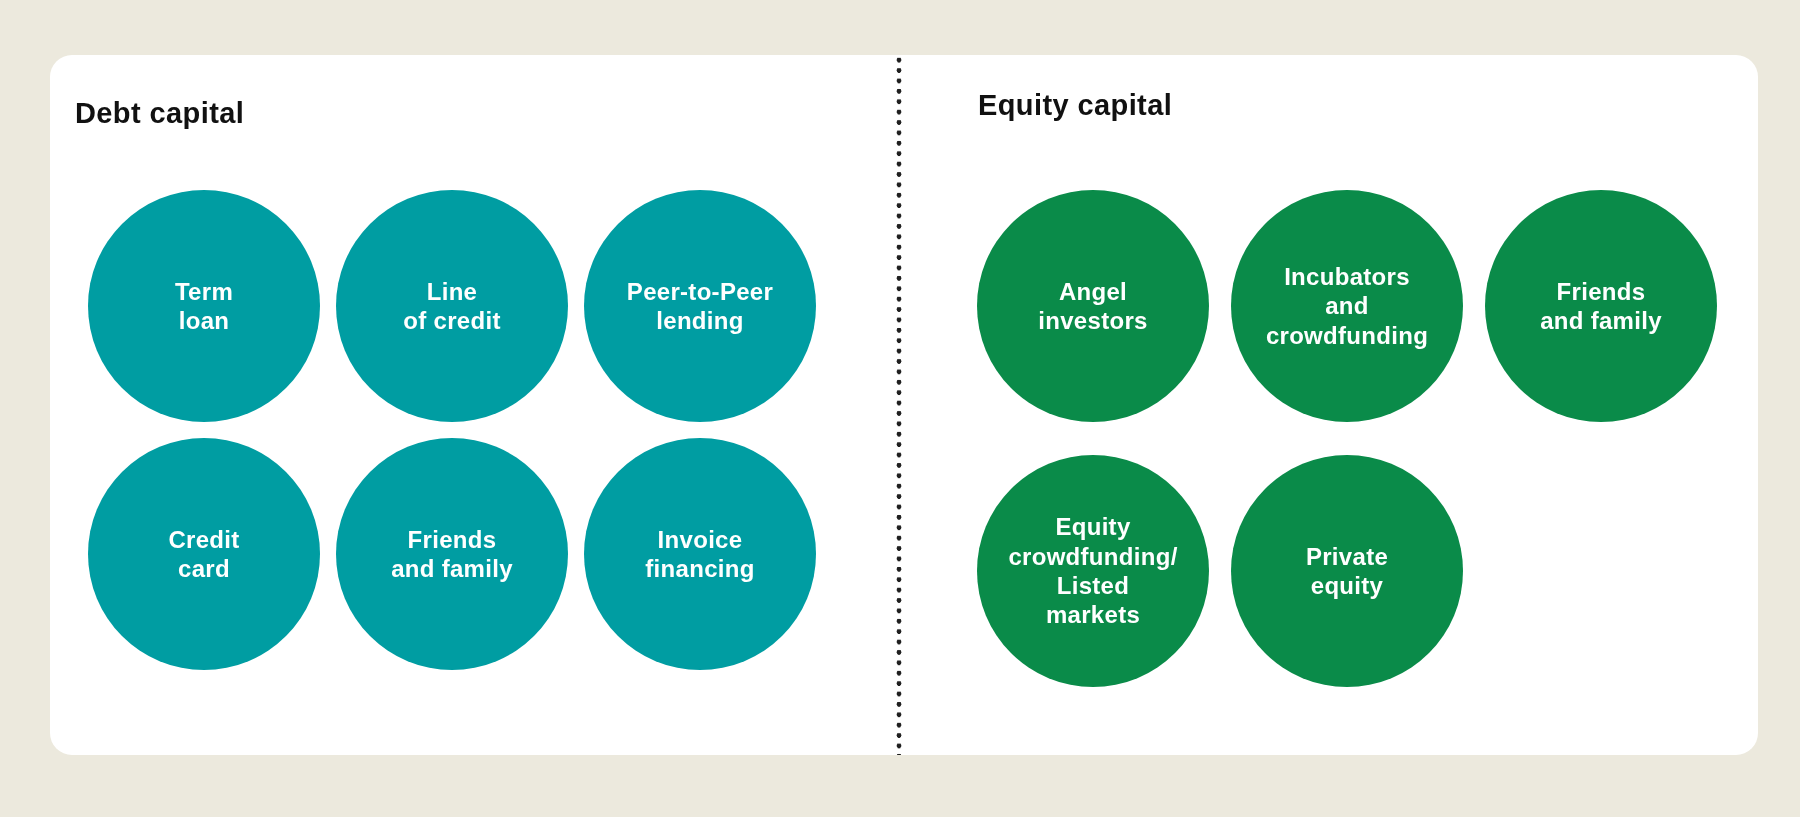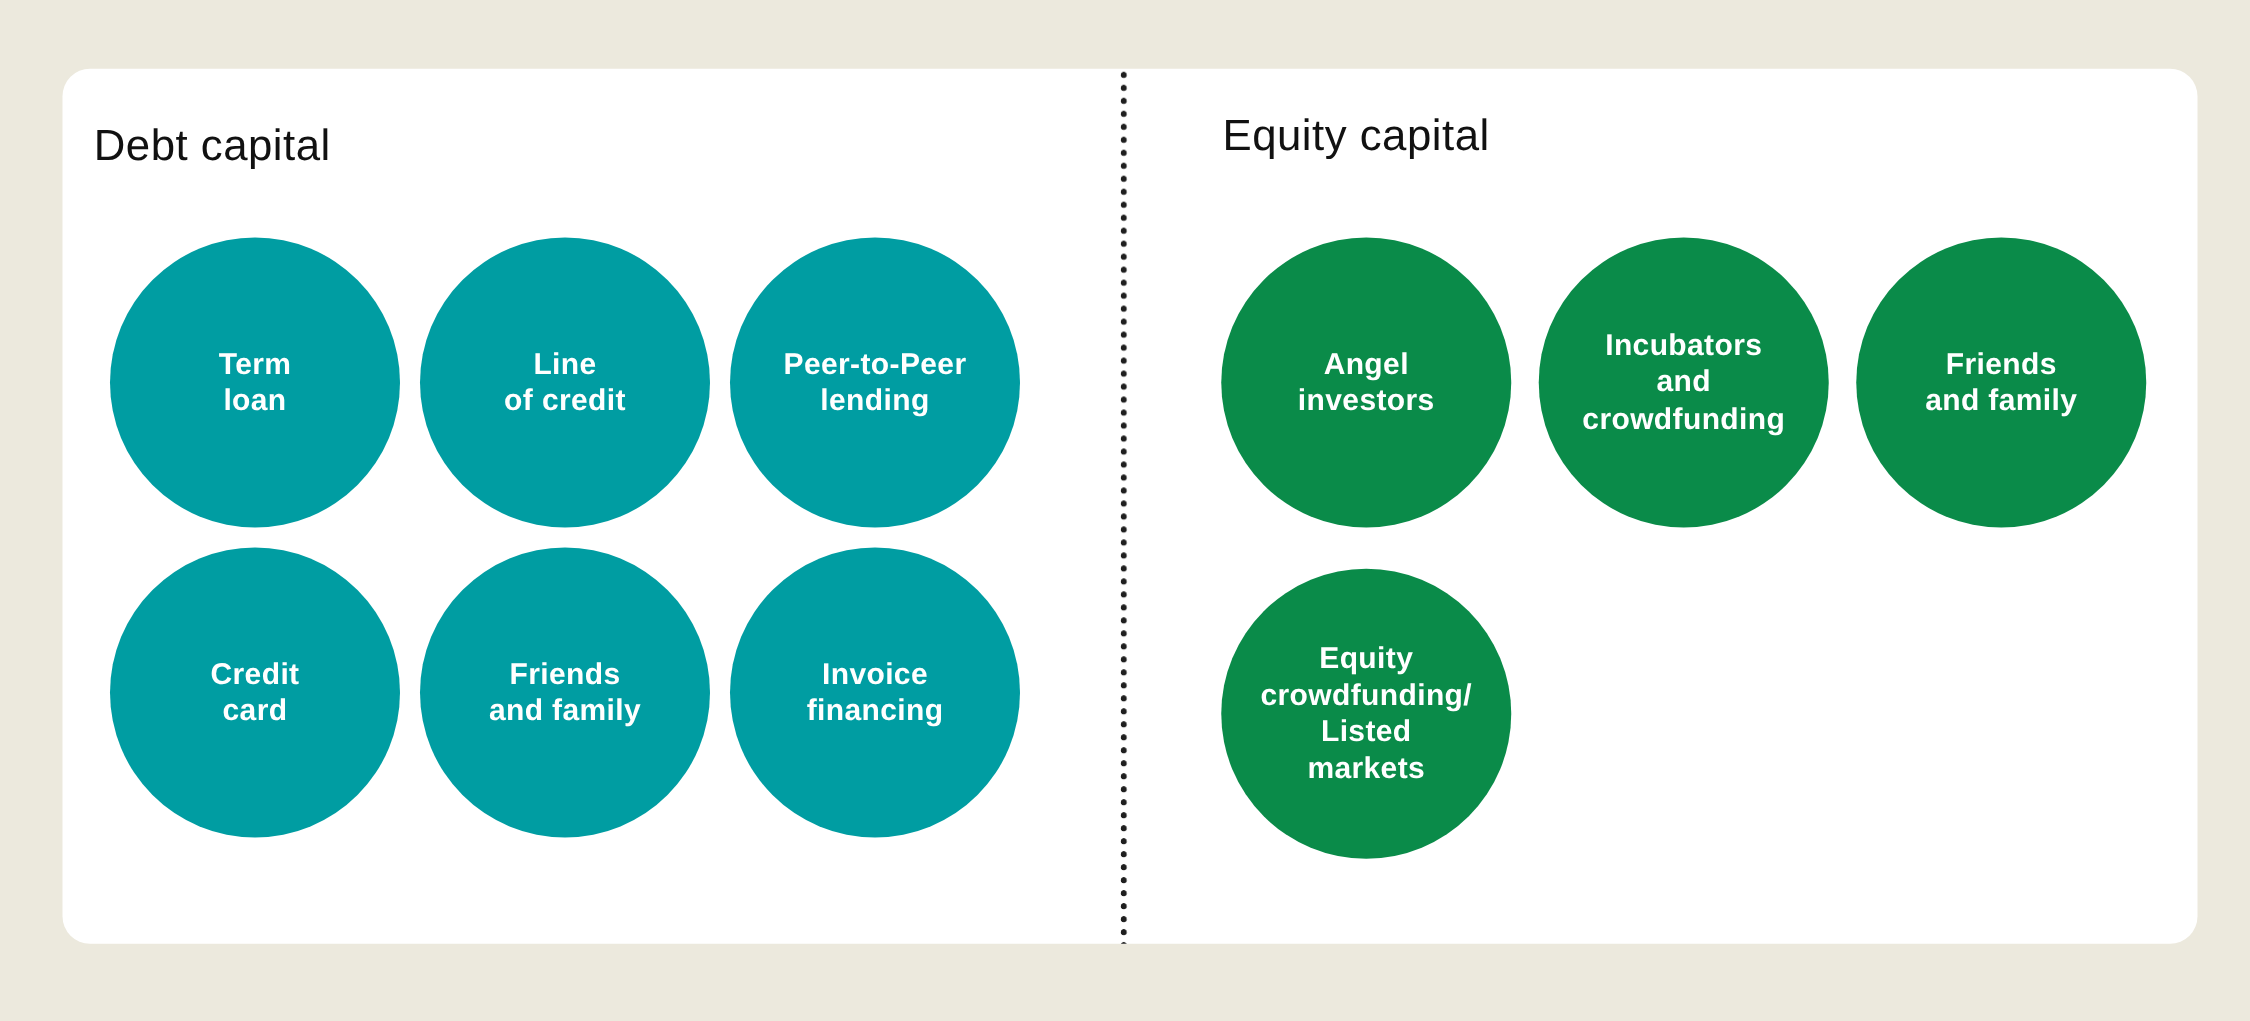--- a/index.html
+++ b/index.html
@@ -35,22 +35,22 @@
   }
   .section {
     position: absolute;
     top: 0;
     height: 100%;
   }
   .section-debt { left: 0; width: 846px; }
   .section-equity { left: 852px; width: 856px; }
   .section-title {
     position: absolute;
-    font-size: 35px;
-    font-weight: 400;
+    font-size: 29px;
+    font-weight: 700;
     letter-spacing: 0.4px;
     color: var(--heading-text, #111111);
     white-space: nowrap;
   }
   .section-debt .section-title { left: 25px; top: 42px; }
   .section-equity .section-title { left: 76px; top: 34px; }
   .circle-grid {
     position: absolute;
     top: 135px;
     display: grid;
@@ -133,17 +133,21 @@
         <div class="circle">
           <span class="circle-label">Friends
 and family</span>
         </div>
         <div class="circle">
           <span class="circle-label">Equity
 crowdfunding/
 Listed
 markets</span>
         </div>
+        <div class="circle">
+          <span class="circle-label">Private
+equity</span>
+        </div>
       </div>
     </div>
 
   </div>
 </div>
 
 </body></html>

